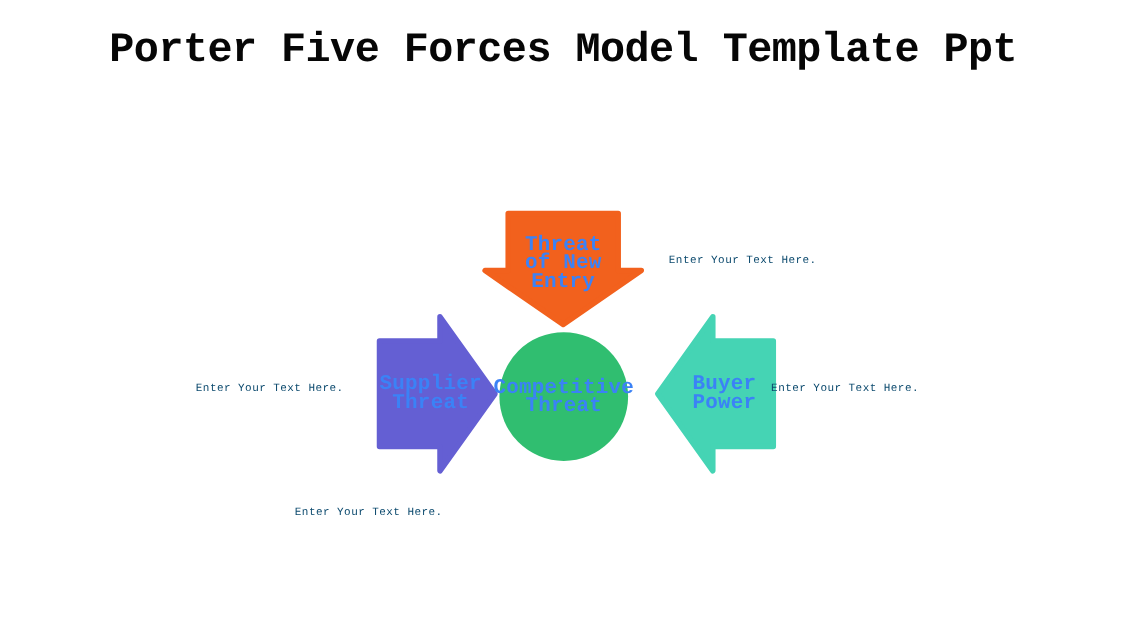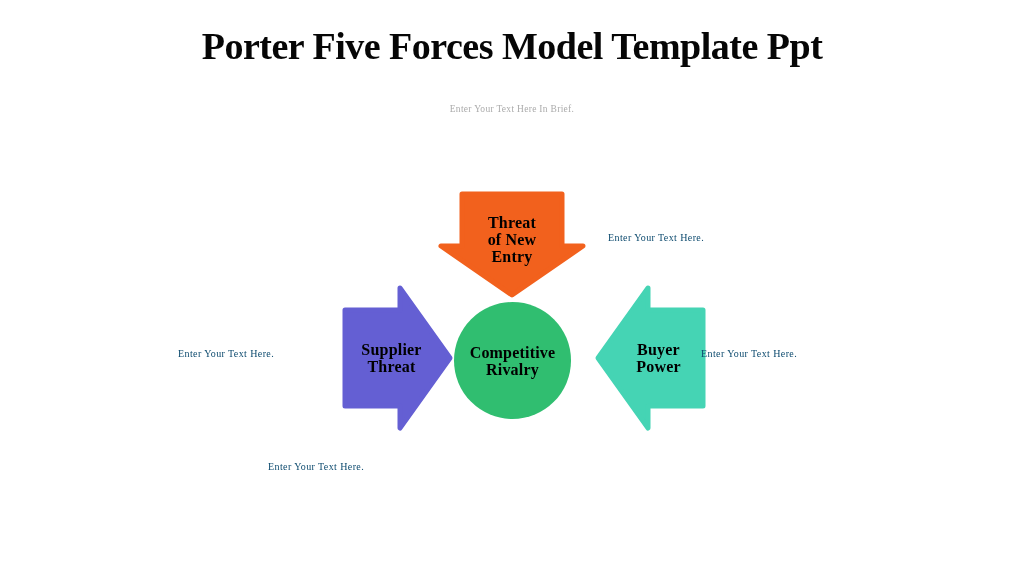--- a/index.html
+++ b/index.html
@@ -1,33 +1,33 @@
 <!DOCTYPE html>
 <html><head>
 <meta charset="utf-8">
 <style>
   html,body { margin:0; padding:0; background:#ffffff; }
   .slide {
     position:relative; width:964px; height:576px; background:#ffffff;
-    font-family:Liberation Serif, serif; overflow:hidden;border-radius:19px;
+    font-family:Liberation Mono, monospace; overflow:hidden;border-radius:19px;
   }
   .slide-title {
     position:absolute; top:24px; left:0; width:1024px;
     text-align:center; font-size:38px; font-weight:bold;
     letter-spacing:-0.5px; color:#060606; margin:0;
   }
   .slide-subtitle {
     position:absolute; top:104px; left:0; width:1024px;
     text-align:center; font-size:9.5px; color:#ABABAB; letter-spacing:0.3px;
   }
   .shape-group { position:absolute; }
   .shape-group svg { display:block; overflow:visible; }
   .shape-label {
     position:absolute; inset:0; display:flex; align-items:center; justify-content:center;
-    color:#000000; font-weight:700; font-size:16px; line-height:17px;
+    color:#3b82f6; font-weight:700; font-size:19px; line-height:17px;
     text-align:center; white-space:pre-line; letter-spacing:0.2px;
   }
   .arrow-top-group    { left:437px; top:190px; width:150px; height:109px; }
   .arrow-bottom-group { left:437px; top:421px; width:150px; height:105px; }
   .arrow-left-group   { left:341px; top:284px; width:113px; height:148px; }
   .arrow-right-group  { left:594px; top:284px; width:113px; height:148px; }
   .circle-group       { left:454px; top:302px; width:117px; height:117px; }
   .arrow-top-group    .shape-label { transform:translateY(-5px); }
   .arrow-bottom-group .shape-label { transform:translateY(9px); }
   .arrow-left-group   .shape-label { transform:translateX(-6px); }
@@ -40,21 +40,20 @@
   .ph-middle-left  { left:178px; top:345px; }
   .ph-middle-right { left:701px; top:345px; }
   .ph-bottom-left  { left:268px; top:458px; }
 </style>
 </head>
 <body>
 
 <div class="slide">
 
   <h1 class="slide-title">Porter Five Forces Model Template Ppt</h1>
-  <div class="slide-subtitle">Enter Your Text Here In Brief.</div>
 
   <div class="shape-group arrow-top-group">
     <svg width="150" height="109" viewBox="-4 -4 150 109">
       <polygon points="21,0 121,0 121,52 142,52 71,101 0,52 21,52" stroke-width="5" stroke-linejoin="round" fill="#F2611D"></polygon>
       <polygon points="21,0 121,0 121,52 142,52 71,101 0,52 21,52" fill="none" stroke-width="5" stroke-linejoin="round" stroke="#F2611D"></polygon>
     </svg>
     <div class="shape-label">Threat
 of New
 Entry</div>
   </div>
@@ -76,21 +75,21 @@
     <div class="shape-label">Buyer
 Power</div>
   </div>
 
 
   <div class="shape-group circle-group">
     <svg width="117" height="117" viewBox="0 0 117 117">
       <circle cx="58.5" cy="58.5" r="58.5" fill="#30BE70"></circle>
     </svg>
     <div class="shape-label">Competitive
-Rivalry</div>
+Threat</div>
   </div>
 
   <div class="placeholder ph-top-right">Enter Your Text Here.</div>
   <div class="placeholder ph-middle-left">Enter Your Text Here.</div>
   <div class="placeholder ph-middle-right">Enter Your Text Here.</div>
   <div class="placeholder ph-bottom-left">Enter Your Text Here.</div>
 
 </div>
 
 </body></html>

